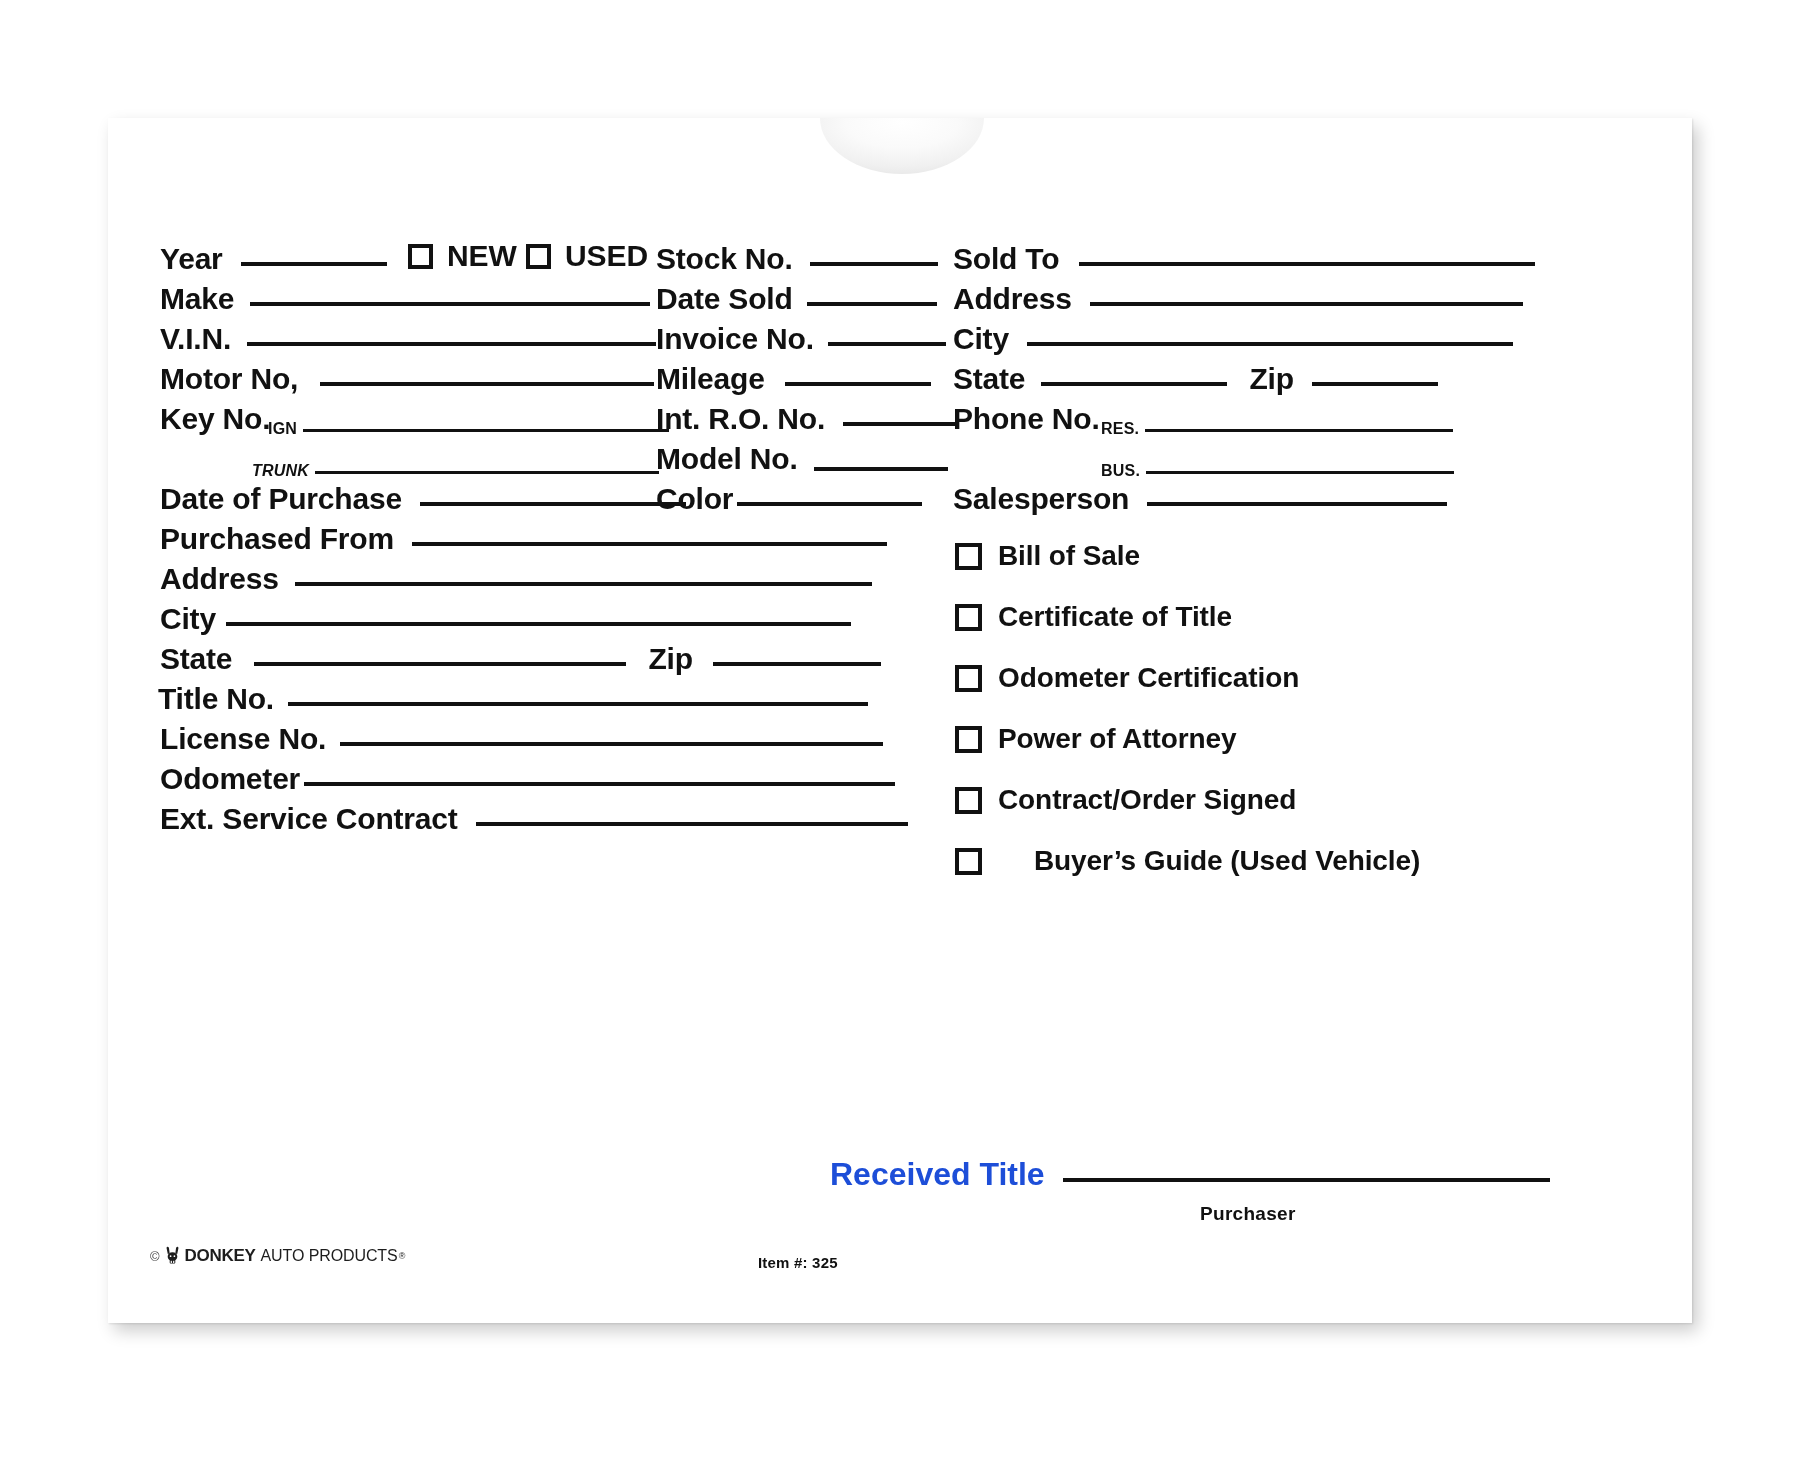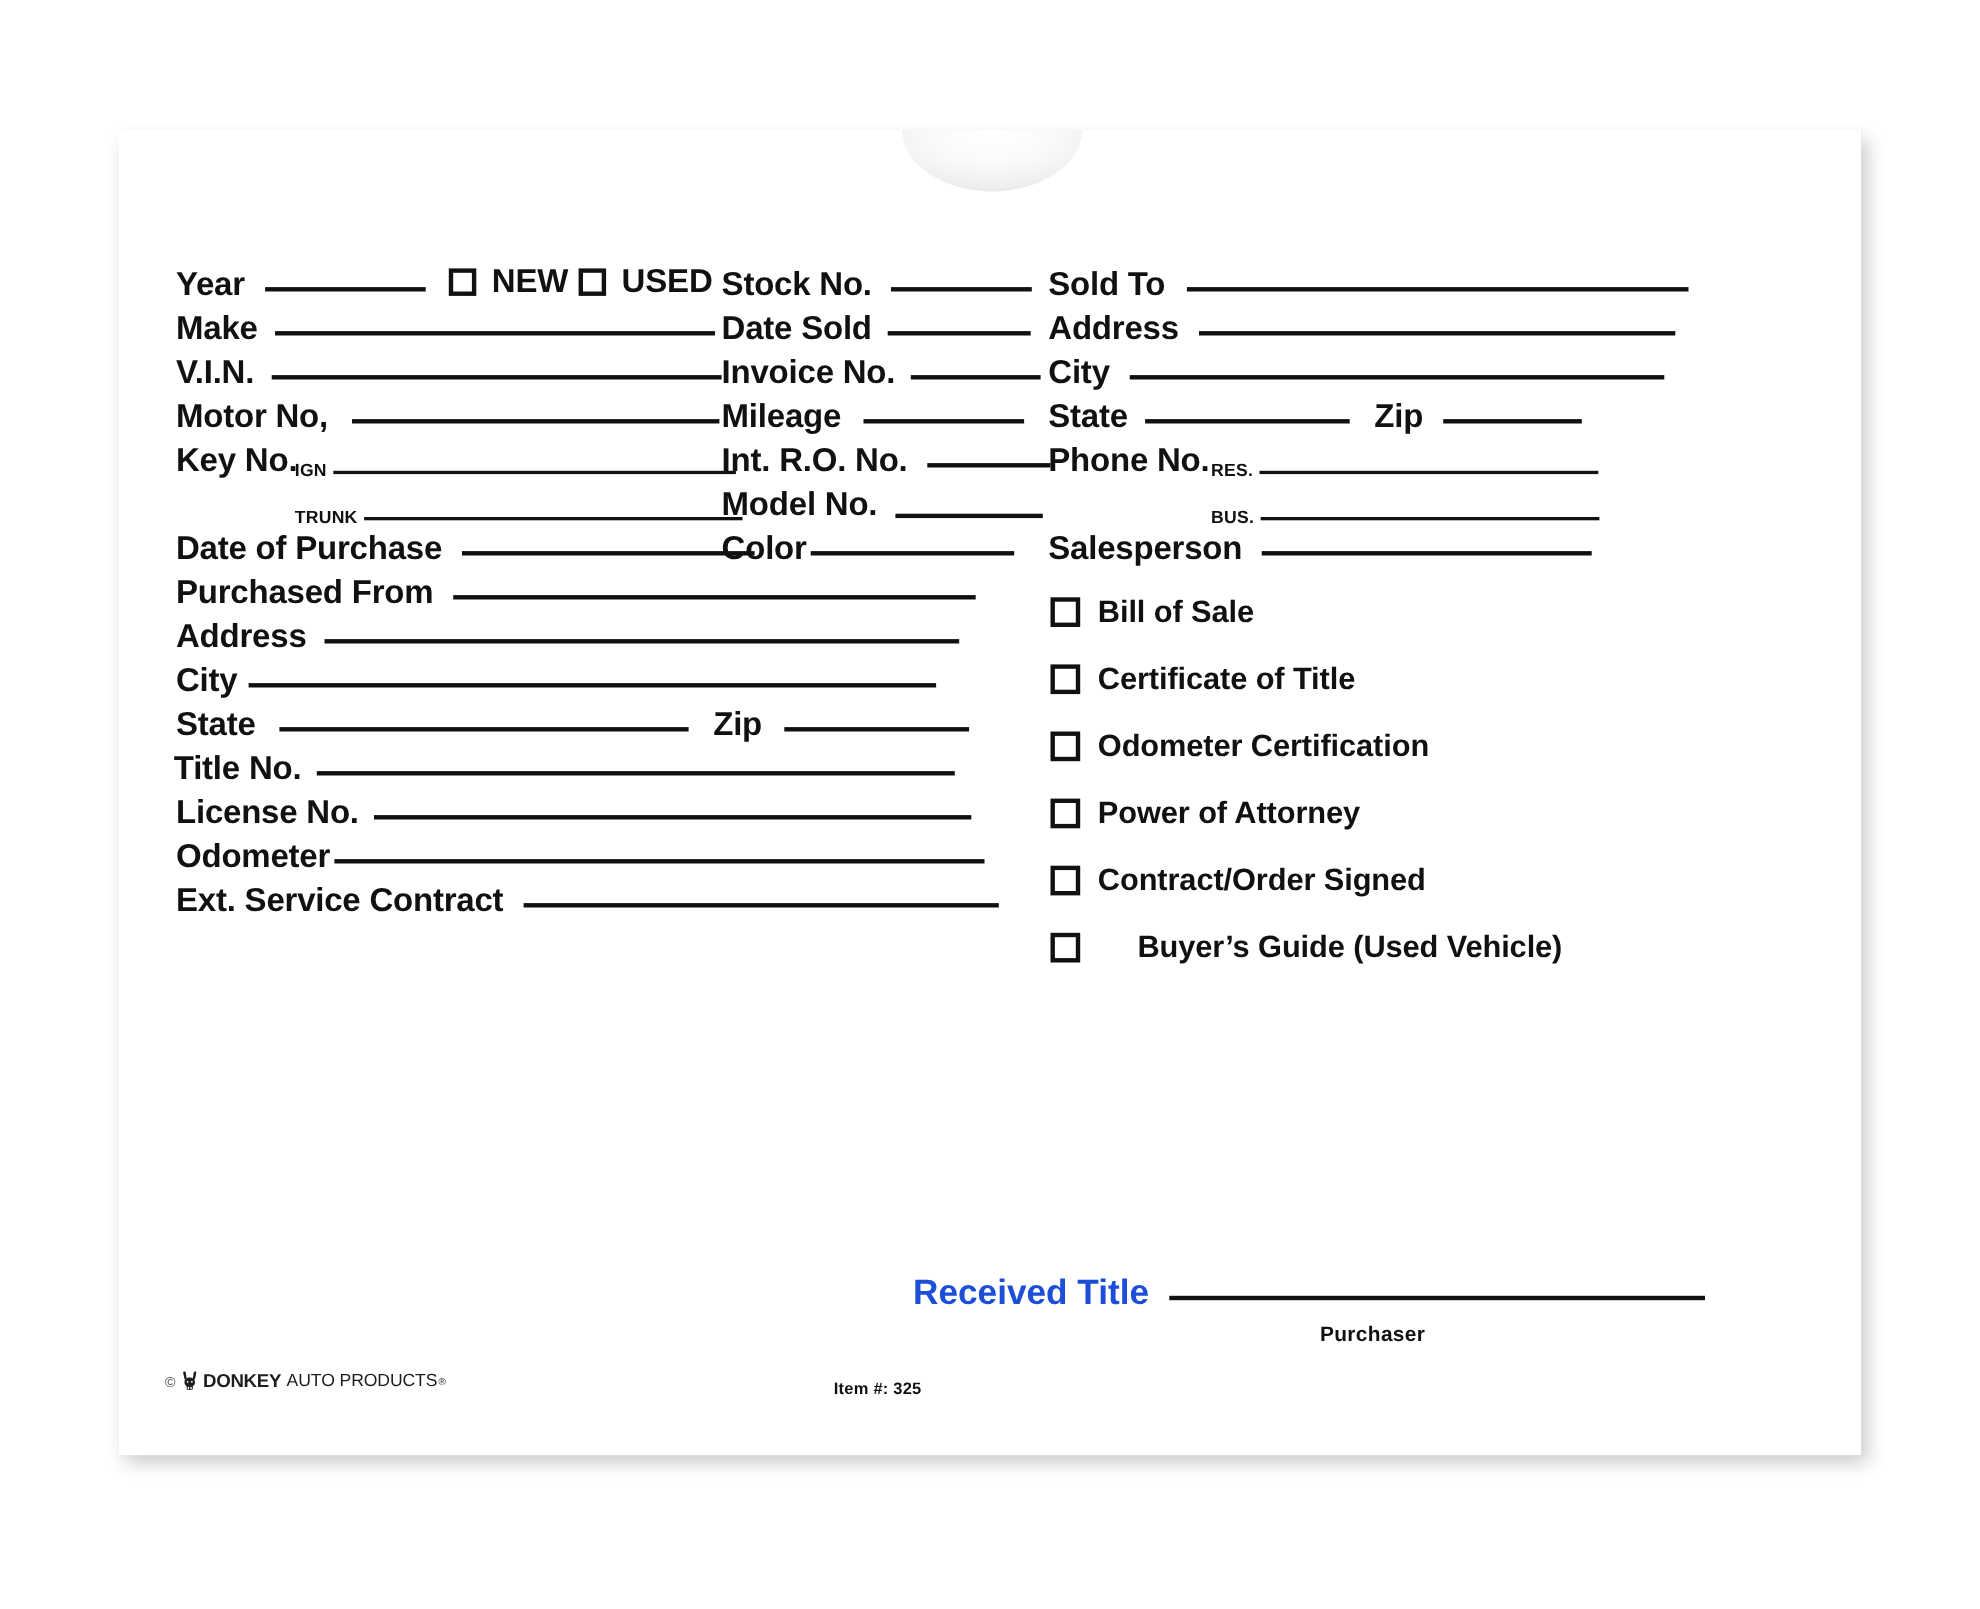--- a/index.html
+++ b/index.html
@@ -301,21 +301,21 @@
 
       <div class="row" style="left:845px; top:286px;">
         <span class="lbl">Phone No.</span>
       </div>
       <div class="row" style="left:993px; top:296px;">
         <span class="lbl small">RES.</span>
         <span class="gap" style="width:6px"></span>
         <span class="rule thin" style="width:308px; top:-2px;"></span>
       </div>
 
-      <div class="row" style="left:160px; top:338px;">
+      <div class="row" style="left:144px; top:338px;font-style:italic;">
         <span class="lbl small">TRUNK</span>
         <span class="gap" style="width:6px"></span>
         <span class="rule thin" style="width:344px; top:-2px;"></span>
       </div>
 
       <div class="row" style="left:548px; top:326px;align-items:flex-end;">
         <span class="lbl">Model No.</span>
         <span class="gap" style="width:16px"></span>
         <span class="rule" style="width:134px"></span>
       </div>

